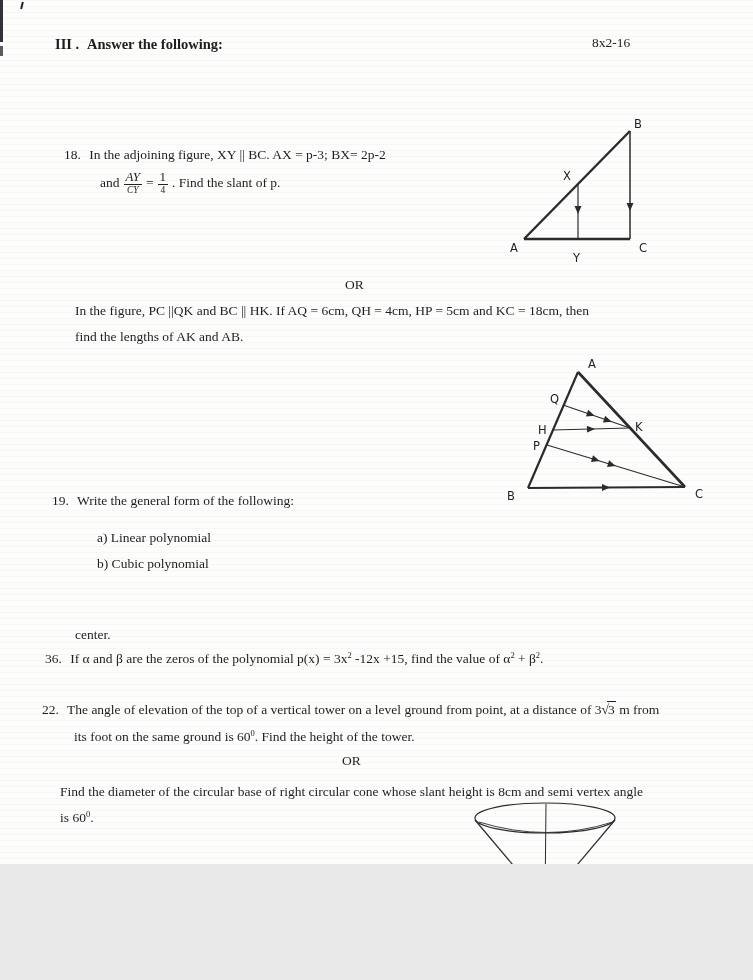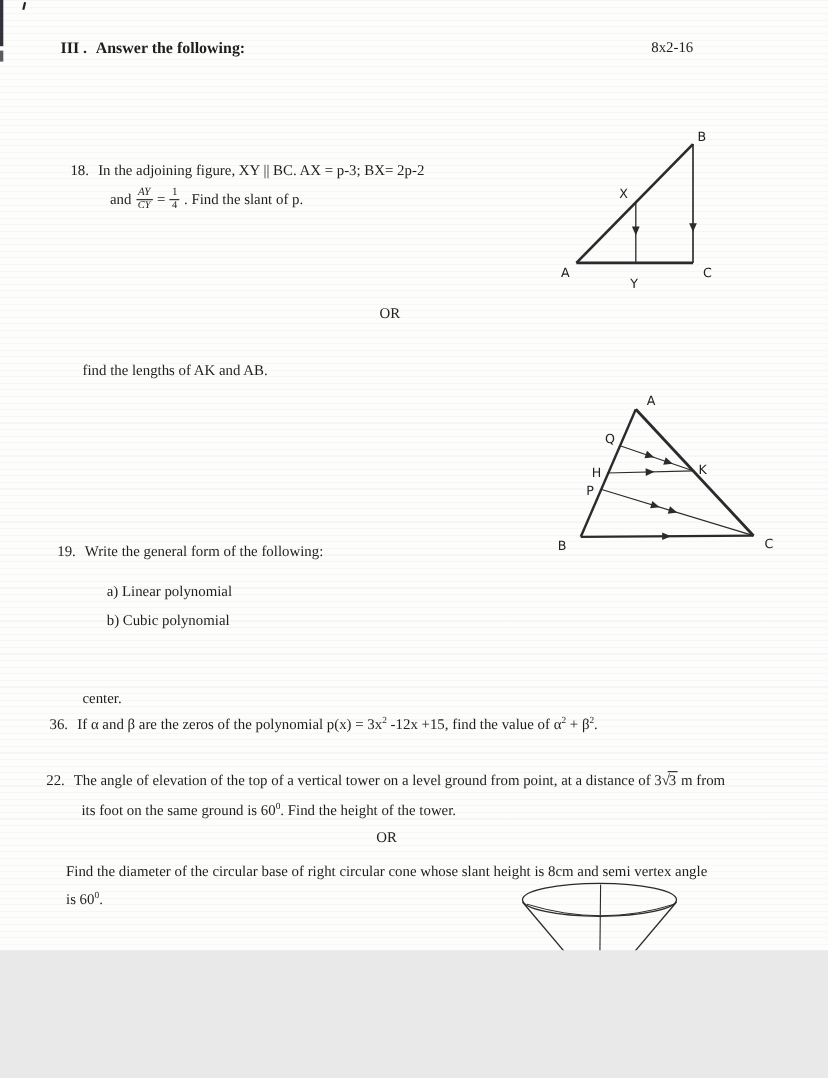--- a/index.html
+++ b/index.html
@@ -18,21 +18,21 @@
   }
   .line{position:absolute;white-space:nowrap;}
   .bold{font-weight:bold;}
   .num{margin-right:5px;}
   sup.s0{font-size:8.5px;vertical-align:super;line-height:0;}
   .rad{border-top:1.3px solid #222;padding:0 1px;margin-left:-1px;}
   .sqrt{letter-spacing:-1px;}
   
   .fracline{display:flex;align-items:center;}
   .frac{display:inline-block;text-align:center;line-height:1;margin:0 4px;}
-  .frac .top{display:block;font-size:10px;border-bottom:1px solid #222;padding:0 2px 1px 2px;}
+  .frac .top{display:block;font-size:13px;border-bottom:1px solid #222;padding:0 2px 1px 2px;}
   .frac .bot{display:block;font-size:9.5px;padding-top:1px;}
   .frac.ital .top,.frac.ital .bot{font-style:italic;font-family:"Liberation Serif",serif;}
   .figlabel{font-family:"DejaVu Sans", sans-serif;font-size:11.5px;fill:#222;}
   svg{position:absolute;overflow:visible;}
   svg line, svg path, svg ellipse{stroke:#2b2b2b;fill:none;}
   .arrow{fill:#2b2b2b;stroke:none;}
   
   .edge-bar{position:absolute;background:#32323c;}
   .tick{position:absolute;background:#222;transform:rotate(14deg);}
   .blue-line{position:absolute;left:0;width:753px;height:2px;}
@@ -84,20 +84,21 @@
     <polygon class="arrow" points="-1,-3.5 7,0 -1,3.5" transform="translate(125,92) rotate(90)"></polygon>
     <text class="figlabel" x="5" y="140">A</text>
     <text class="figlabel" x="129" y="16">B</text>
     <text class="figlabel" x="134" y="140">C</text>
     <text class="figlabel" x="58" y="68">X</text>
     <text class="figlabel" x="68" y="150">Y</text>
   </svg>
 
   <div class="line" style="left:345px;top:277px;">OR</div>
 
+  <div class="line" style="left:75px;top:303px;">In the figure, PC ||QK and BC || HK. If AQ = 6cm, QH = 4cm, HP = 5cm and KC = 18cm, then</div>
   <div class="line" style="left:75px;top:329px;">find the lengths of AK and AB.</div>
 
   <svg style="left:495px;top:352px;" width="215" height="155" viewBox="0 0 215 155">
     <line x1="83" y1="20" x2="33" y2="136" stroke-width="2.2"></line>
     <line x1="83" y1="20" x2="190" y2="135" stroke-width="2.6"></line>
     <line x1="33" y1="136" x2="190" y2="135" stroke-width="2"></line>
     <line x1="68" y1="53" x2="135" y2="76" stroke-width="1.1"></line>
     <line x1="57" y1="78" x2="135" y2="76" stroke-width="1.1"></line>
     <line x1="52" y1="93" x2="190" y2="135" stroke-width="1.1"></line>
     <polygon class="arrow" points="-1,-3.5 7,0 -1,3.5" transform="translate(93,61.5) rotate(18.9)"></polygon>

